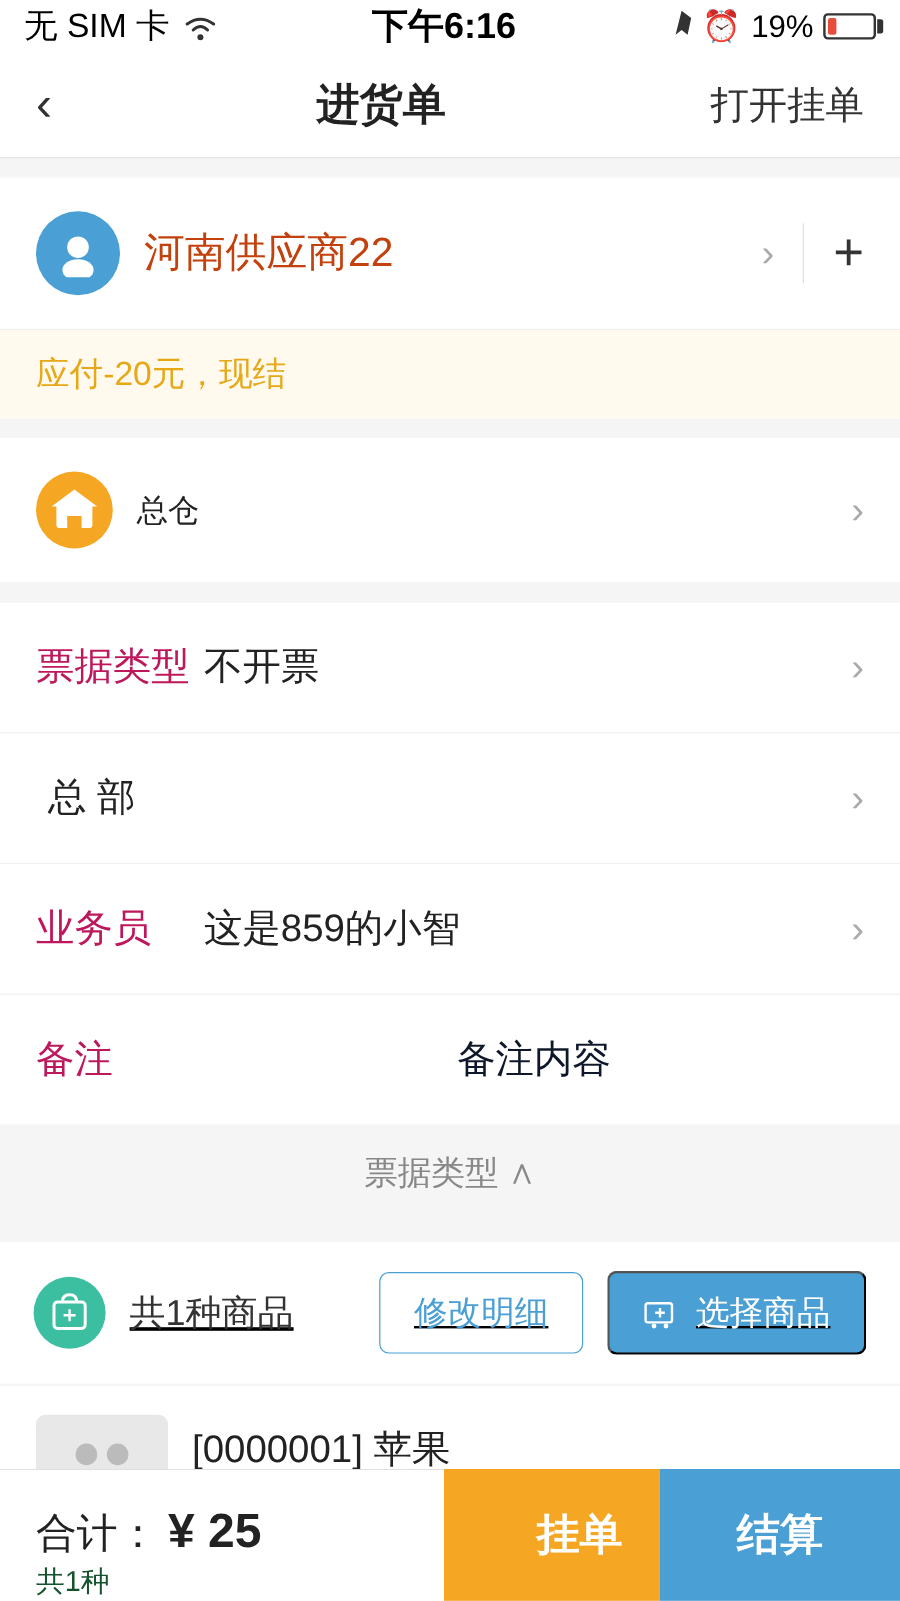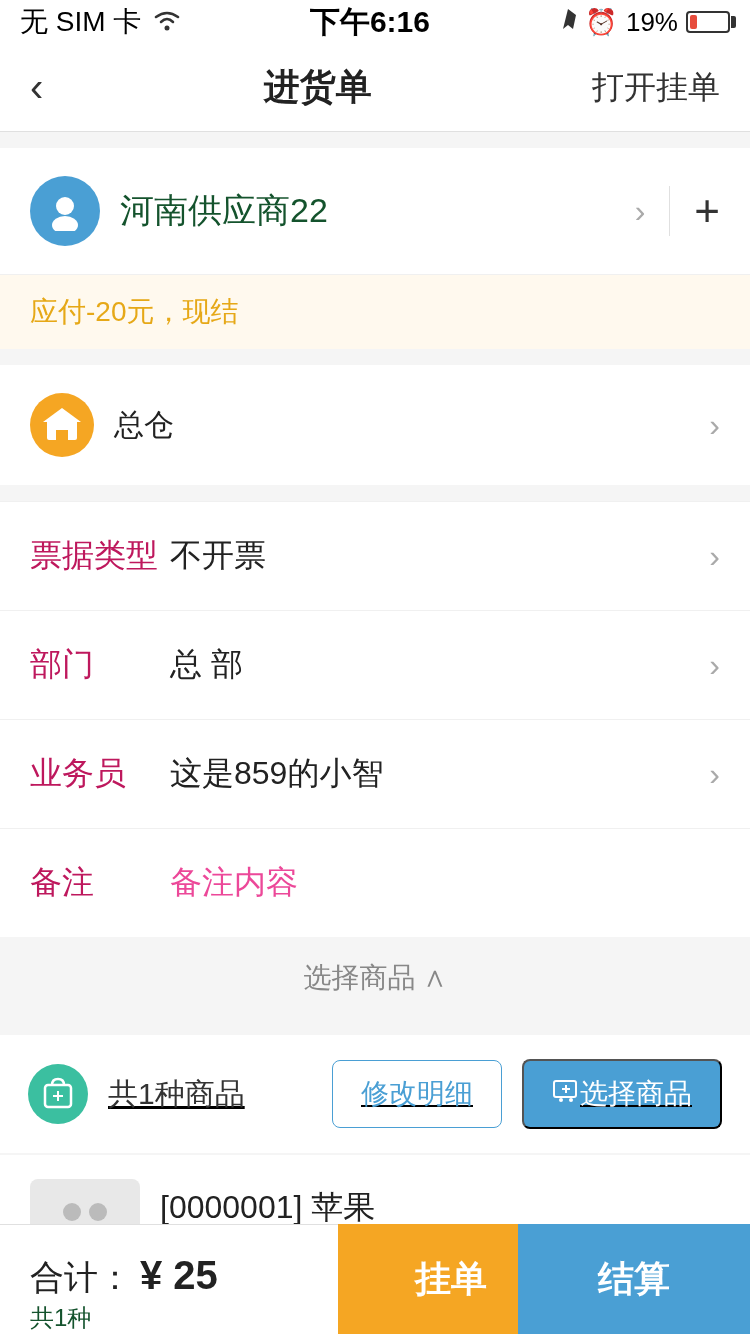--- a/index.html
+++ b/index.html
@@ -17,21 +17,21 @@
     .status-bar {
       background: #fff;
       height: 44px;
       display: flex;
       align-items: center;
       justify-content: space-between;
       padding: 0 20px;
       font-size: 28px;
       font-weight: 500;
     }
-    .status-left { display: flex; align-items: center; gap: 11px; }
+    .status-left { display: flex; align-items: flex-end; gap: 11px; }
     .status-center { font-size: 30px; font-weight: 600; }
     .status-right { display: flex; align-items: center; gap: 8px; font-size: 26px; }
     .battery {
       width: 44px; height: 22px; border: 2px solid #333; border-radius: 4px; position: relative; display: inline-flex; align-items: center; padding: 2px;
     }
     .battery::after { content:''; position:absolute; right:-8px; top:50%; transform:translateY(-50%); width:5px; height:12px; background:#333; border-radius:0 2px 2px 0; }
     .battery-fill { height: 100%; width: 19%; background: #e74c3c; border-radius: 2px; }
 
     
     .nav-bar {
@@ -58,21 +58,21 @@
       display: flex;
       align-items: center;
       padding: 28px 30px;
       border-bottom: 1px solid #f0f0f0;
     }
     .supplier-avatar {
       width: 70px; height: 70px; border-radius: 50%; background: #4a9fd4;
       display: flex; align-items: center; justify-content: center;
       font-size: 36px; color: #fff; margin-right: 20px; flex-shrink: 0;
     }
-    .supplier-name { flex: 1; font-size: 34px; color: #14532d; }
+    .supplier-name { flex: 1; font-size: 34px; color: #c2410c; }
     .chevron { font-size: 32px; color: #aaa; margin-left: 10px; }
     .divider-v { width: 1px; height: 50px; background: #e0e0e0; margin: 0 24px; }
     .plus-btn { font-size: 44px; color: #333; }
 
     
     .notice-banner {
       background: #fff9ee;
       padding: 18px 30px;
       font-size: 28px;
       color: #e6a817;
@@ -82,33 +82,33 @@
     .warehouse-row {
       display: flex;
       align-items: center;
       padding: 28px 30px;
     }
     .warehouse-icon {
       width: 64px; height: 64px; border-radius: 50%; background: #f5a623;
       display: flex; align-items: center; justify-content: center;
       font-size: 32px; color: #fff; margin-right: 20px; flex-shrink: 0;
     }
-    .warehouse-name { flex: 1; font-size: 30px; color: #222; }
+    .warehouse-name { flex: 1; font-size: 26px; color: #222; }
 
     
     .form-row {
       display: flex;
       align-items: center;
       padding: 32px 30px;
       border-top: 1px solid #f0f0f0;
       background: #fff;
     }
     .form-label { font-size: 32px; color: #be185d; width: 130px; flex-shrink: 0; }
     .form-value { flex: 1; font-size: 32px; color: #222; padding-left: 10px; }
-    .form-placeholder { flex: 1; font-size: 32px; color: #ec4899; padding-left: 10px; }
+    .form-placeholder { flex: 1; font-size: 32px; color: #0f172a; padding-left: 10px; text-align: center; }
 
     
     .collapse-btn {
       background: #f5f5f5;
       text-align: center;
       padding: 22px;
       font-size: 28px;
       color: #888;
       cursor: pointer;
     }
@@ -129,21 +129,21 @@
       font-size: 28px; color: #fff; flex-shrink: 0;
     }
     .products-count { flex: 1; font-size: 30px; color: #333; }
     .btn-outline {
       border: 1.5px solid #4a9fd4; color: #4a9fd4; background: #fff;
       padding: 14px 28px; border-radius: 8px; font-size: 28px; cursor: pointer;
     }
     .btn-blue {
       background: #4a9fd4; color: #fff;
       padding: 14px 28px; border-radius: 8px; font-size: 28px; cursor: pointer;
-      display: flex; gap: 0;
+      display: flex; align-items: center; gap: 16px;
     }
 
     
     .product-item {
       background: #fff;
       margin-top: 2px;
       display: flex;
       align-items: center;
       padding: 24px 30px;
       gap: 20px;
@@ -183,21 +183,21 @@
     .bottom-total-main .amount { font-size: 40px; font-weight: 700; }
     .bottom-total-sub { font-size: 24px; color: #14532d; margin-top: 1px; }
     .btn-hang {
       width: 180px; height: 100%; background: #f5a623;
       color: #fff; font-size: 36px; font-weight: 600;
       display: flex; align-items: center; justify-content: center;
       cursor: pointer;
       padding-left: 46px;
     }
     .btn-settle {
-      width: 232px; height: 100%; background: #4a9fd4;
+      width: 200px; height: 100%; background: #4a9fd4;
       color: #fff; font-size: 36px; font-weight: 600;
       display: flex; align-items: center; justify-content: center;
       cursor: pointer;
     }
 
     
     .owl-logo {
       display: flex; flex-direction: column; align-items: center; justify-content: center;
       gap: 4px;
     }
@@ -273,38 +273,37 @@
 
 <div class="section" style="margin-top:16px;">
 
   <div class="form-row">
     <span class="form-label">票据类型</span>
     <span class="form-value">不开票</span>
     <span class="chevron">›</span>
   </div>
 
   <div class="form-row">
-    <span class="form-label">部门</span>
     <span class="form-value">总 部</span>
     <span class="chevron">›</span>
   </div>
 
   <div class="form-row">
     <span class="form-label">业务员</span>
     <span class="form-value">这是859的小智</span>
     <span class="chevron">›</span>
   </div>
 
   <div class="form-row">
     <span class="form-label">备注</span>
     <span class="form-placeholder">备注内容</span>
   </div>
 </div>
 
-<div class="collapse-btn">选择商品 ∧</div>
+<div class="collapse-btn">票据类型 ∧</div>
 
 <div class="products-header">
   <div class="products-icon">
     <svg width="34" height="34" viewBox="0 0 34 34">
         <rect x="4" y="8" width="26" height="22" rx="3" fill="none" stroke="#fff" stroke-width="2.5"></rect>
         <path d="M11 8 Q11 2 17 2 Q23 2 23 8" fill="none" stroke="#fff" stroke-width="2.5"></path>
         <line x1="17" y1="14" x2="17" y2="24" stroke="#fff" stroke-width="2"></line>
         <line x1="12" y1="19" x2="22" y2="19" stroke="#fff" stroke-width="2"></line>
       </svg>
   </div>

